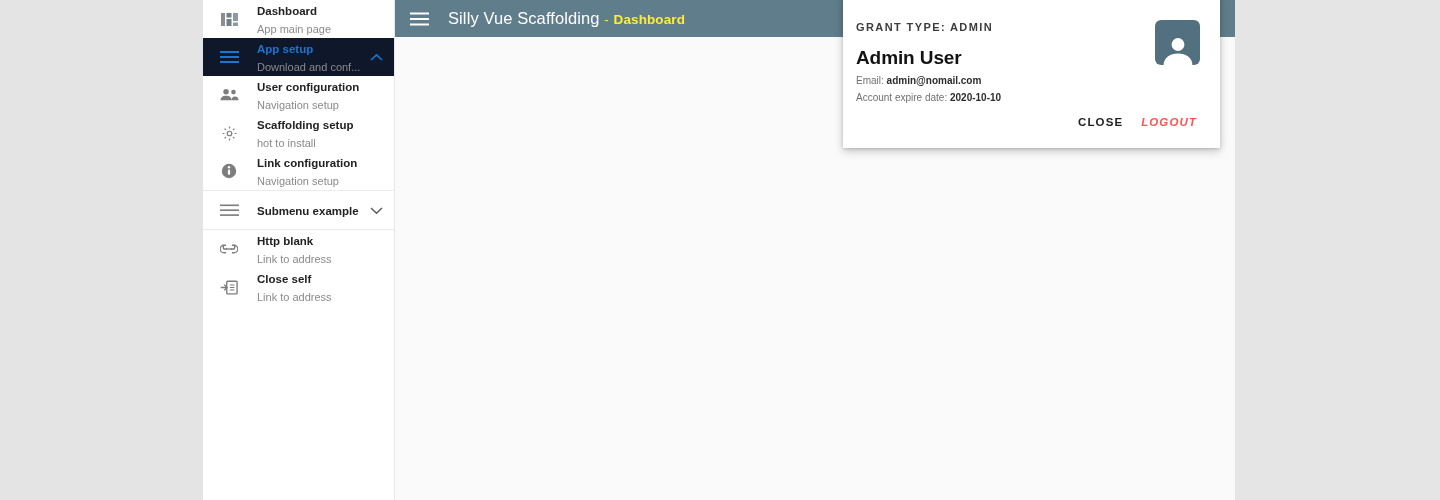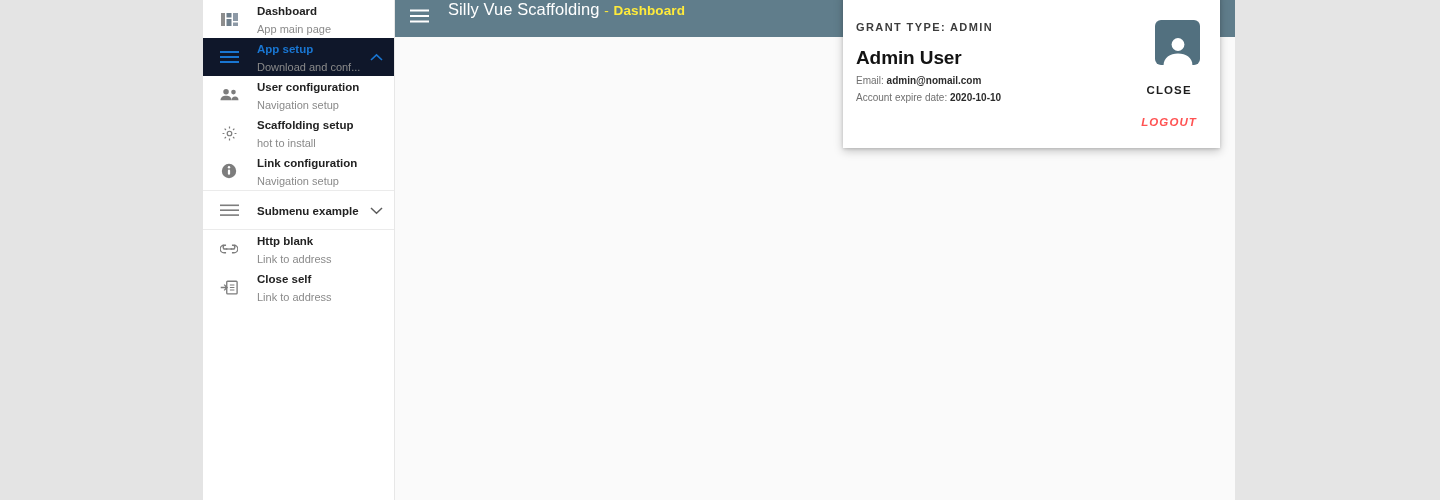--- a/index.html
+++ b/index.html
@@ -56,21 +56,21 @@
   
   .viewport {
     position: absolute; left: 395px; top: 0;
     width: 840px; height: 500px;
     background: #fafafa;
   }
   .appbar {
     position: absolute; left: 0; top: 0;
     width: 840px; height: 37px;
     background: #607d8b;
-    display: flex; align-items: flex-start;
+    display: flex; align-items: center;
     padding: 0 0 0 8px;
     color: #ffffff;
     z-index: 2;
   }
   .appbar-burger {
     width: 32px; height: 32px;
     display: flex; align-items: center; justify-content: center;
     cursor: pointer;
   }
   .appbar-title {
@@ -103,21 +103,21 @@
   .user-line { font-size: 10px; color: #6f6f6f; margin-top: 6px; }
   .user-line b { color: #2b2b2b; }
   .avatar {
     position: absolute; right: 20px; top: 28px;
     width: 45px; height: 45px; border-radius: 6px;
     background: #52707f;
     display: flex; align-items: flex-end; justify-content: center;
   }
   .card-actions {
     position: absolute; right: 14px; bottom: 14px;
-    display: flex; align-items: center; gap: 8px; flex-direction: column;
+    display: flex; align-items: center; 
   }
   .card-btn {
     font-size: 11.5px; font-weight: bold;
     letter-spacing: 1.1px; text-transform: uppercase;
     padding: 6px 9px; cursor: pointer; background: none; border: none;
     font-family: "Liberation Sans", sans-serif;
   }
   .card-btn.close  { color: #1e1e1e; }
   .card-btn.logout { color: #ff5252; font-style: italic; }
 

